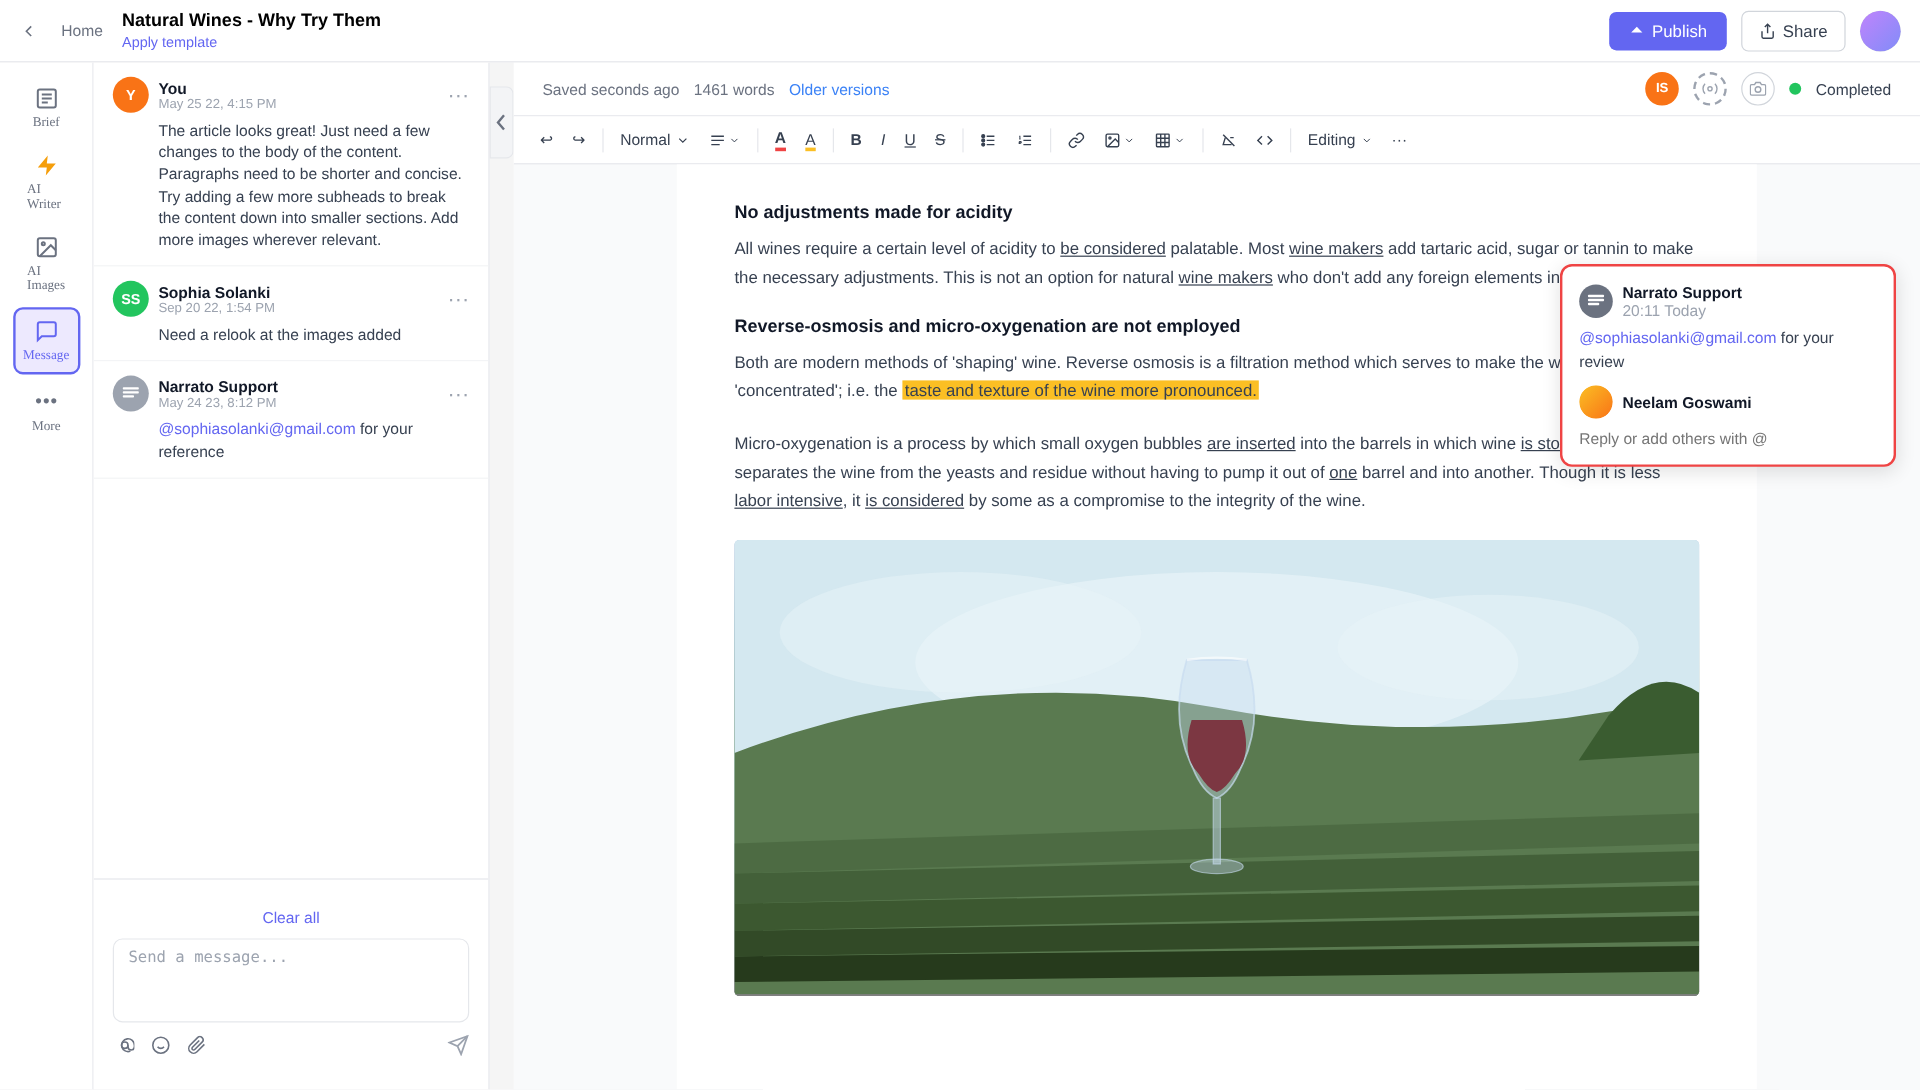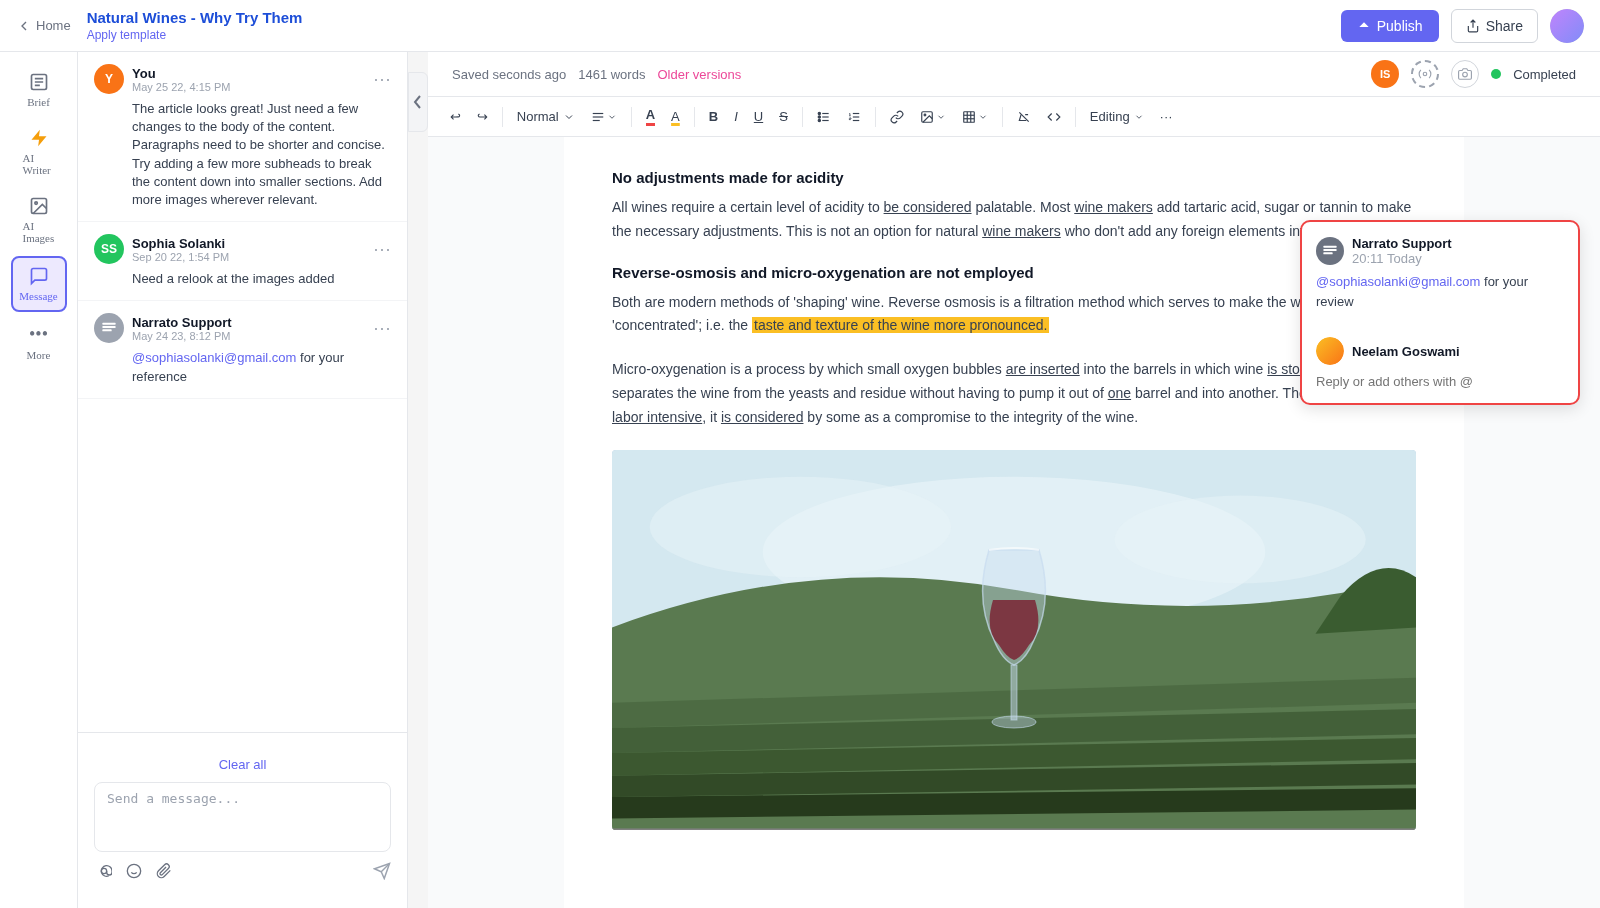--- a/index.html
+++ b/index.html
@@ -1,23 +1,23 @@
 <!DOCTYPE html>
 <html><head>
   <meta charset="utf-8">
   <style>
     * { box-sizing: border-box; margin: 0; padding: 0; }
     body { font-family: -apple-system, BlinkMacSystemFont, 'Segoe UI', sans-serif; font-size: 14px; background: #f5f5f5; display: flex; flex-direction: column; height: 908px; overflow: hidden; }
 
     
     .top-bar { display: flex; align-items: center; padding: 0 16px; height: 52px; background: #fff; border-bottom: 1px solid #e5e7eb; flex-shrink: 0; }
-    .back-btn { display: flex; align-items: center; gap: 4px; color: #6b7280; font-size: 13px; cursor: pointer; margin-right: 16px; }
+    .back-btn { display: flex; align-items: center; gap: 19px; color: #6b7280; font-size: 13px; cursor: pointer; margin-right: 16px; }
     .back-btn svg { width: 16px; height: 16px; }
     .doc-title-area { flex: 1; }
-    .doc-title { font-size: 15px; font-weight: 600; color: #1d4ed8; }
+    .doc-title { font-size: 15px; font-weight: 600; color: #000000; }
     .apply-template { font-size: 12px; color: #6366f1; cursor: pointer; margin-top: 2px; display: block; }
     .top-right { display: flex; align-items: center; gap: 12px; }
     .publish-btn { display: flex; align-items: flex-end; gap: 6px; background: #6366f1; color: #fff; border: none; border-radius: 6px; padding: 8px 16px; font-size: 14px; font-weight: 500; cursor: pointer; }
     .share-btn { display: flex; align-items: center; gap: 6px; border: 1px solid #d1d5db; background: #fff; color: #374151; border-radius: 6px; padding: 8px 14px; font-size: 14px; cursor: pointer; }
     .avatar { width: 34px; height: 34px; border-radius: 50%; background: #d1d5db; overflow: hidden; display: flex; align-items: center; justify-content: center; }
     .avatar-img { width: 100%; height: 100%; object-fit: cover; background: linear-gradient(135deg, #c084fc, #818cf8); }
 
     
     .main { display: flex; flex: 1; overflow: hidden; }
 
@@ -54,42 +54,42 @@
     
     .editor-area { flex: 1; display: flex; flex-direction: column; background: #f9fafb; overflow: hidden; position: relative; }
     .editor-toolbar { display: flex; align-items: center; padding: 6px 16px; background: #fff; border-bottom: 1px solid #e5e7eb; gap: 4px; flex-shrink: 0; }
     .editor-meta { display: flex; align-items: center; gap: 12px; padding: 8px 24px; font-size: 13px; color: #6b7280; background: #fff; border-bottom: 1px solid #e5e7eb; flex-shrink: 0; }
     .editor-meta-right { margin-left: auto; display: flex; align-items: center; gap: 12px; }
     .user-badge { width: 28px; height: 28px; border-radius: 50%; display: flex; align-items: center; justify-content: center; font-size: 11px; font-weight: 700; color: #fff; background: #f97316; }
     .user-badge-outline { width: 28px; height: 28px; border-radius: 50%; border: 2px dashed #9ca3af; display: flex; align-items: center; justify-content: center; }
     .user-badge-camera { width: 28px; height: 28px; border-radius: 50%; border: 1px solid #d1d5db; display: flex; align-items: center; justify-content: center; font-size: 12px; background: #fff; }
     .status-dot { width: 10px; height: 10px; border-radius: 50%; background: #22c55e; }
     .status-text { font-size: 13px; color: #374151; font-weight: 500; }
-    .older-versions { color: #ec4899; font-size: 13px; cursor: pointer; }
+    .older-versions { color: #3b82f6; font-size: 13px; cursor: pointer; }
 
     .editor-content { flex: 1; overflow-y: auto; padding: 32px 48px; max-width: 900px; margin: 0 auto; width: 100%; background: #fff; }
     .section-heading { font-size: 15px; font-weight: 700; color: #111827; margin-bottom: 10px; }
     .section-para { font-size: 14px; color: #374151; line-height: 1.7; margin-bottom: 20px; }
     .highlighted { background: #fbbf24; padding: 0 2px; }
     .underline-text { text-decoration: underline; }
     .article-image { width: 100%; border-radius: 4px; margin-top: 16px; height: 380px; background: linear-gradient(180deg, #b8cce4 0%, #7da8b8 20%, #4a7c59 50%, #3a6349 70%, #2d2d2d 100%); position: relative; display: flex; align-items: center; justify-content: center; overflow: hidden; }
 
     
     .tb-btn { background: none; border: none; cursor: pointer; color: #374151; padding: 4px 6px; border-radius: 4px; font-size: 13px; display: flex; align-items: center; gap: 2px; }
     .tb-separator { width: 1px; height: 20px; background: #e5e7eb; margin: 0 4px; }
     .tb-select { display: flex; align-items: center; gap: 4px; border: none; background: none; font-size: 13px; color: #374151; cursor: pointer; padding: 4px 6px; border-radius: 4px; }
     .tb-color-a { font-size: 13px; font-weight: 700; border-bottom: 3px solid #ef4444; padding-bottom: 1px; }
 
     
     .comment-popup { position: absolute; right: 20px; top: 120px; width: 280px; background: #fff; border: 2px solid #ef4444; border-radius: 10px; padding: 14px; box-shadow: 0 4px 16px rgba(0,0,0,0.12); z-index: 10; }
     .popup-header { display: flex; align-items: center; gap: 8px; margin-bottom: 6px; }
     .popup-avatar { width: 28px; height: 28px; border-radius: 50%; background: #6b7280; display: flex; align-items: center; justify-content: center; }
     .popup-author { font-size: 13px; font-weight: 600; color: #111827; }
     .popup-time { font-size: 11px; color: #9ca3af; }
-    .popup-text { font-size: 13px; color: #374151; line-height: 1.5; margin-bottom: 26px; }
+    .popup-text { font-size: 13px; color: #374151; line-height: 1.5; margin-bottom: 10px; }
     .popup-text a { color: #6366f1; text-decoration: none; }
     .popup-reply-header { display: flex; align-items: center; gap: 8px; margin-bottom: 8px; }
     .popup-reply-avatar { width: 28px; height: 28px; border-radius: 50%; overflow: hidden; }
     .popup-reply-avatar-img { width: 100%; height: 100%; background: linear-gradient(135deg, #fbbf24, #f97316); border-radius: 50%; }
     .popup-reply-name { font-size: 13px; font-weight: 600; color: #111827; }
     .popup-input { font-size: 13px; color: #9ca3af; border: none; outline: none; width: 100%; background: none; }
   </style>
 </head>
 <body>
 

